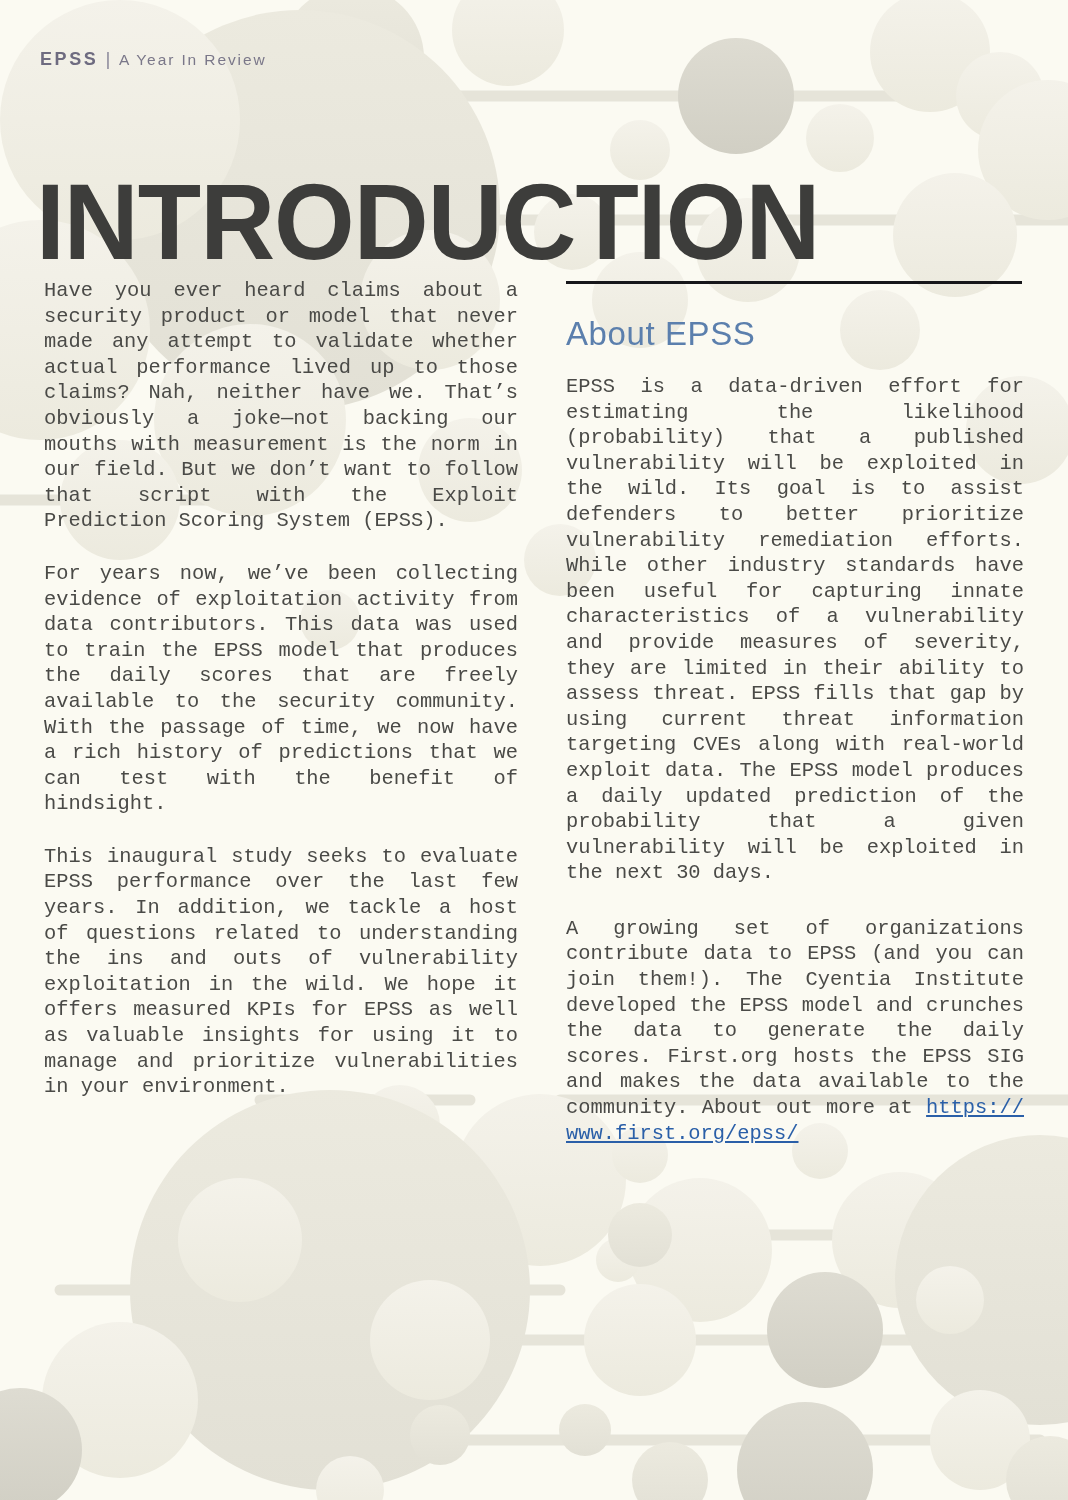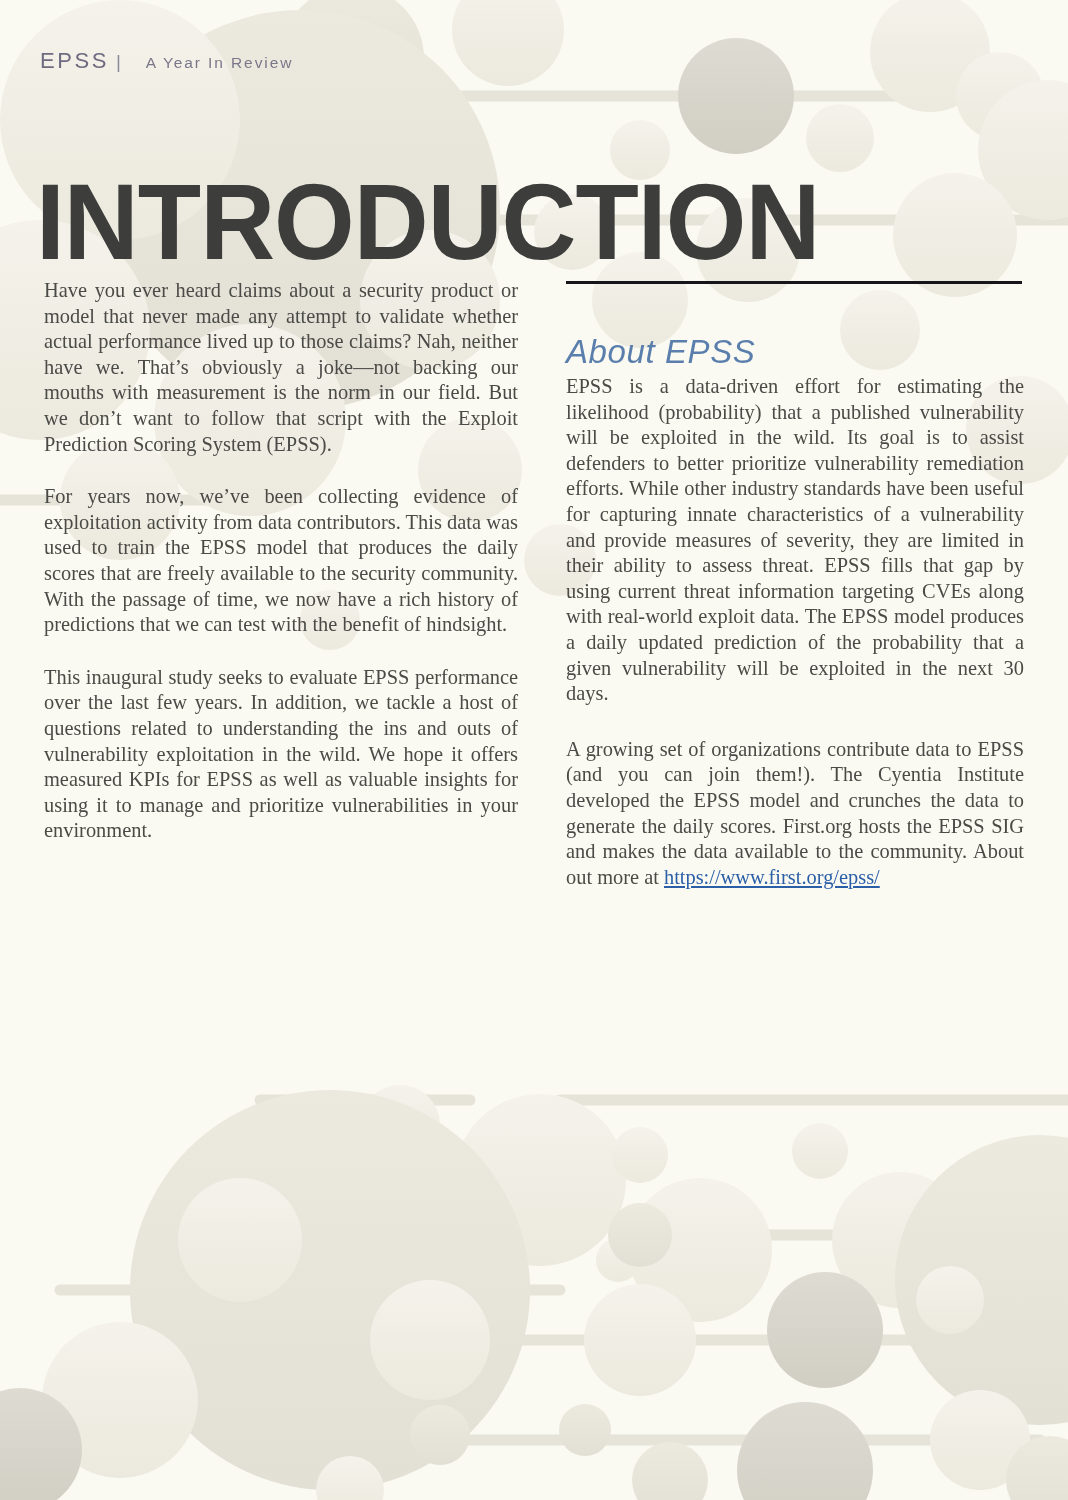--- a/index.html
+++ b/index.html
@@ -38,33 +38,32 @@
     position: absolute;
     left: 40px;
     top: 48px;
     font-size: 19px;
     letter-spacing: 1.6px;
     color: #6e6b80;
     font-family: "Liberation Sans", sans-serif;
     white-space: nowrap;
   }
   .kicker .k-main {
-    font-size: 22px;
+    font-size: 18px;
     letter-spacing: 2.6px;
-    font-weight: 400;
+    font-weight: 700;
   }
   .kicker .k-sep {
     padding: 0 7px;
     color: #8d8a9c;
   }
   .kicker .k-sub {
     font-size: 15.5px;
     letter-spacing: 1.9px;
     color: #7a7789;
-    margin-left: 16px;
   }
 
   .page-title {
     position: absolute;
     left: 36px;
     top: 96px;
     font-size: 108px;
     line-height: 1;
     font-weight: 700;
     color: #3d3d3b;
@@ -82,48 +81,47 @@
   }
   .col-left  { left: 44px;  width: 474px; }
   .col-right { left: 566px; width: 458px; }
 
   .body-text {
     font-size: 20.4px;
     line-height: 25.6px;
     color: #4a4a47;
     text-align: justify;
     margin: 0 0 27px 0;
-    font-family: Liberation Serif, serif;
+    font-family: Liberation Mono, monospace;
     -webkit-hyphens: none;
     hyphens: none;
   }
   .body-text:last-child { margin-bottom: 16px; }
 
   .col-right .body-text { margin-bottom: 30px; }
 
   .rule {
     position: absolute;
     left: 566px;
     top: 281px;
     width: 456px;
     height: 3px;
     background: #16161a;
   }
 
   .section-heading {
     position: absolute;
     left: 566px;
-    top: 305px;
+    top: 287px;
     font-size: 33px;
     line-height: 40px;
     color: #5b7fad;
     font-weight: 400;
     letter-spacing: 0.6px;
     font-family: "Liberation Sans", sans-serif;
-    font-style: italic;
   }
 
   .col-right .body-stack { margin-top: 96px; }
 
   .link {
     color: #2a5fa8;
     text-decoration: underline;
     text-underline-offset: 2px;
     word-break: break-all;
   }

